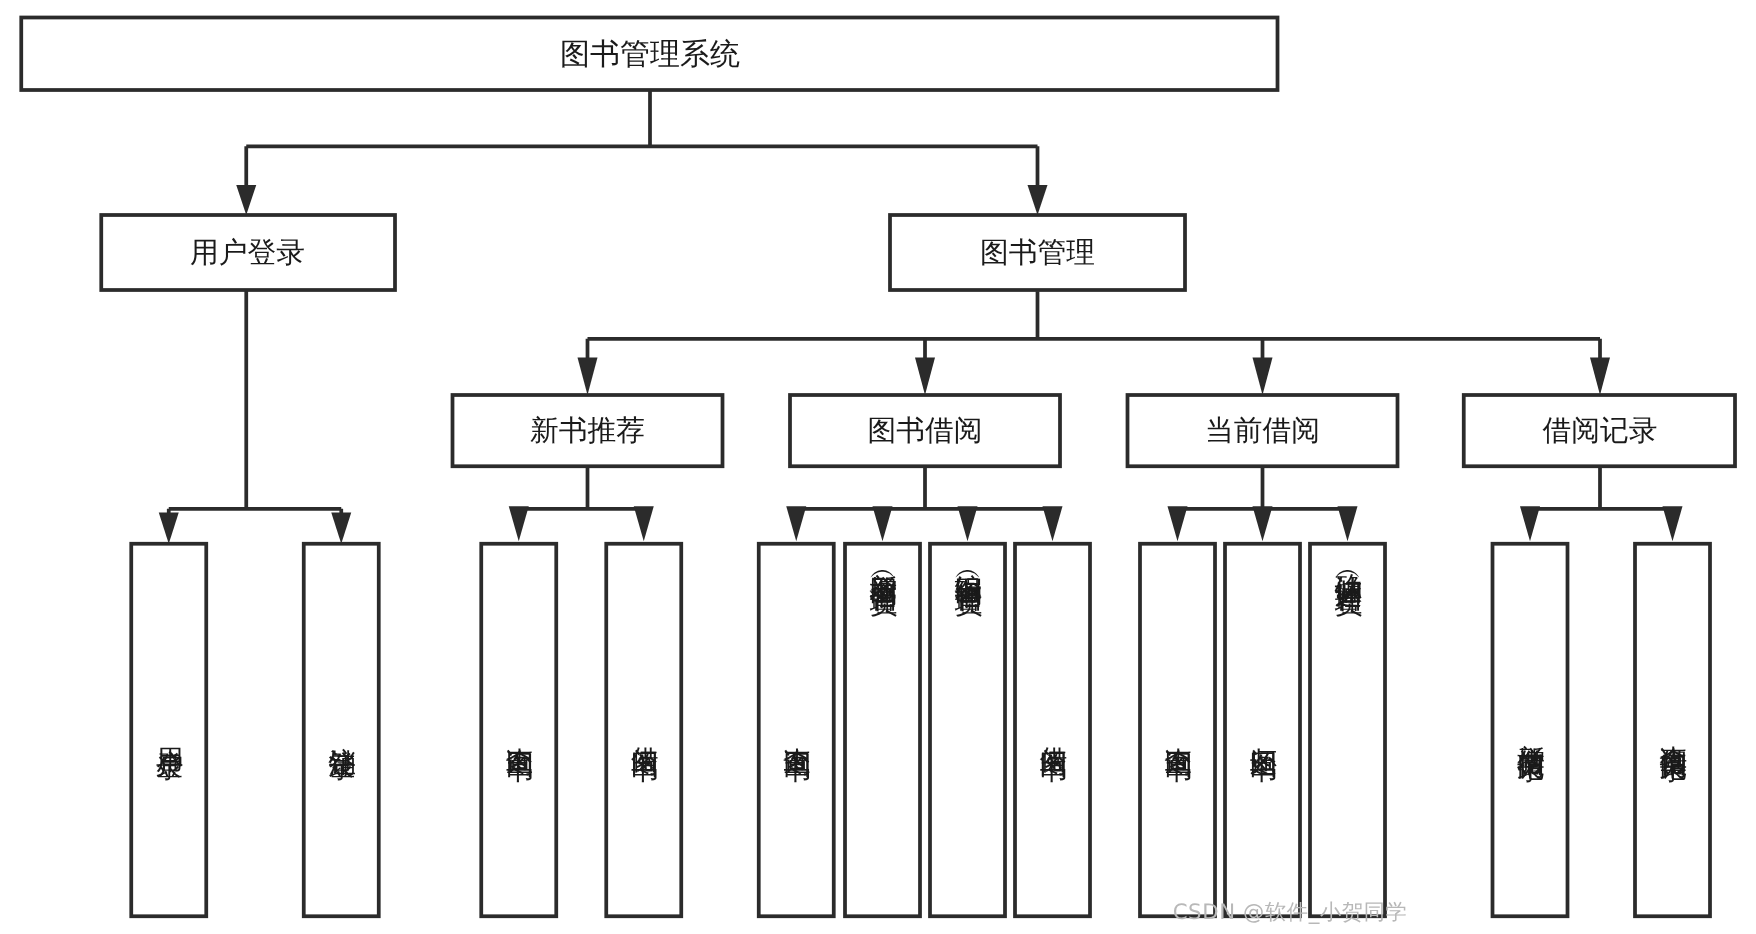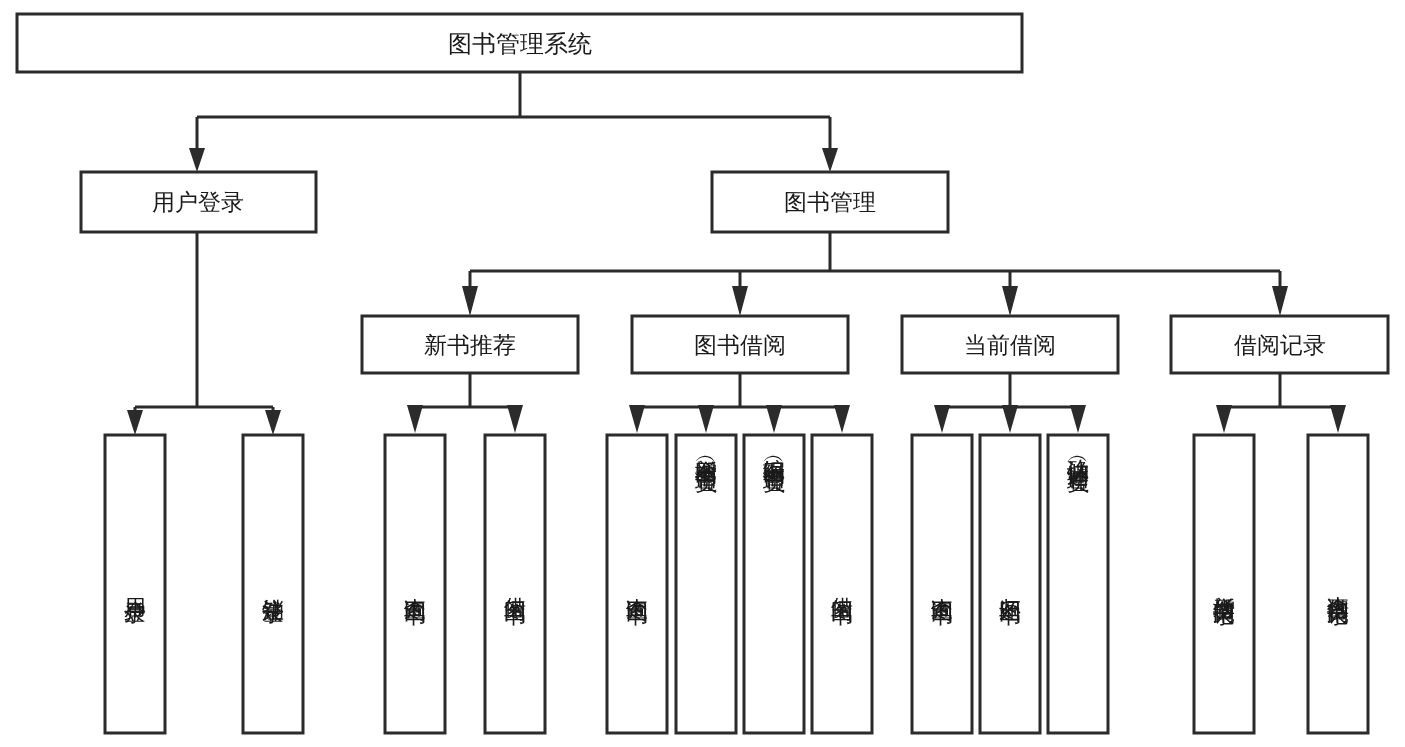--- a/index.html
+++ b/index.html
@@ -256,14 +256,15 @@
   </div>
 
   <div class="vnode" style="left:1194px; top:435px; width:60px; height:298px;">
     <span class="vnode-text">新增借阅记录</span>
   </div>
 
   <div class="vnode" style="left:1308px; top:435px; width:60px; height:298px;">
     <span class="vnode-text">查询借阅记录</span>
   </div>
 
+  <div class="watermark">CSDN @软件_小贺同学</div>
 
 </div>
 
 </body></html>

